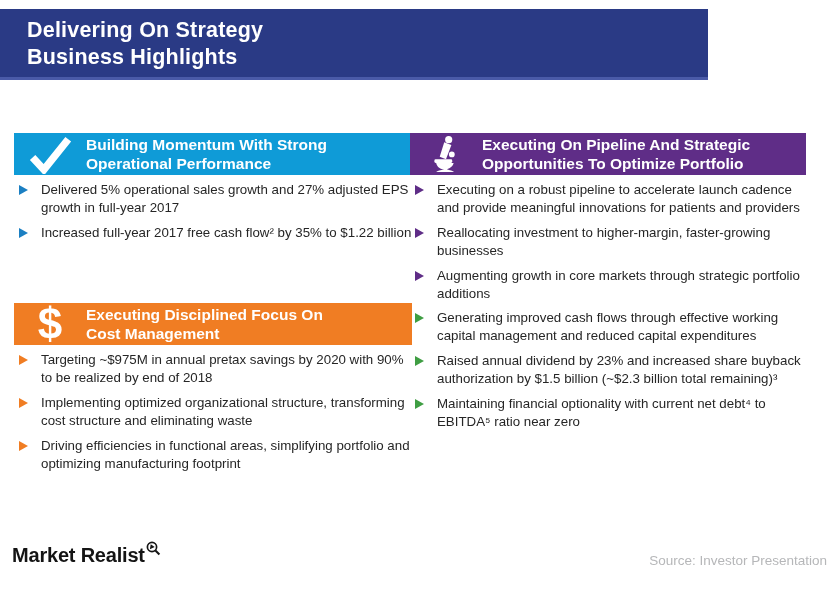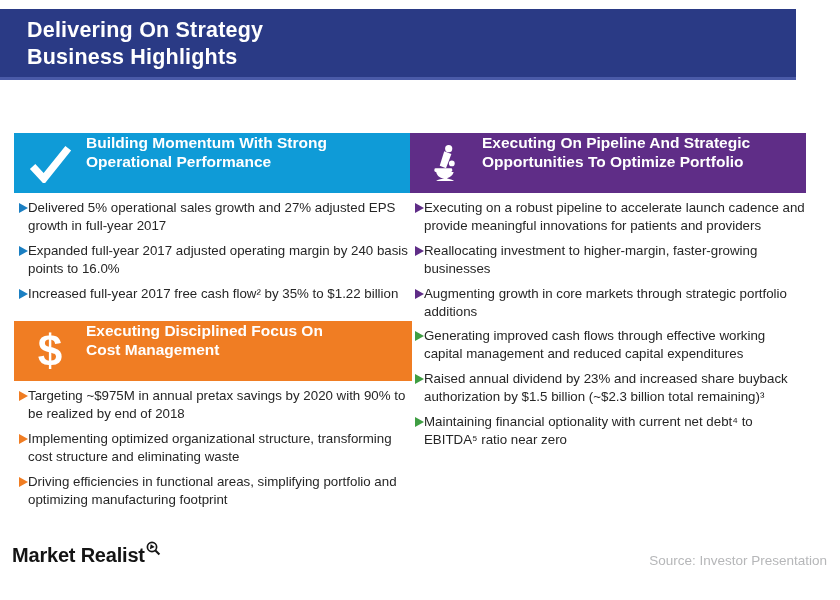--- a/index.html
+++ b/index.html
@@ -2,50 +2,50 @@
 <html><head>
 <meta charset="utf-8">
 <style>
   html,body{margin:0;padding:0;}
   body{
     width:840px;height:600px;position:relative;overflow:hidden;
     background:#ffffff;font-family:"Liberation Sans",sans-serif;
   }
   
   .header-band{
-    position:absolute;top:9px;left:0;width:796px;height:71px;
+    position:absolute;top:9px;left:0;width:708px;height:71px;
     background:#2A3A85;border-bottom:3px solid #4A5AA8;box-sizing:border-box;
   }
   .header-title{
     padding:8px 0 0 27px;color:#ffffff;font-weight:bold;
     font-size:21.5px;line-height:27px;letter-spacing:.2px;
   }
   .header-title span{display:block;}
   
   .col{position:absolute;top:133px;}
   .col-left{left:14px;width:398px;}
   .col-right{left:410px;width:396px;}
   
   .qhead{
-    height:60px;display:flex;color:#ffffff;
+    height:42px;display:flex;align-items:center;color:#ffffff;
   }
   .qicon{width:72px;flex:none;display:flex;justify-content:center;align-items:center;}
   .qtitle{font-size:15.5px;font-weight:bold;line-height:19px;padding-right:4px;}
   .qtitle span{display:block;}
   .dollar-glyph{font-size:44px;font-weight:bold;line-height:1;}
   
   .qlist{box-sizing:border-box;padding:6px 0 0 5px;}
   .qlist-fixed{height:128px;overflow:hidden;}
   .bullet{display:flex;align-items:flex-start;margin-bottom:7px;}
   .tri{
     flex:none;width:0;height:0;margin-top:3.5px;
     border-top:5.5px solid transparent;border-bottom:5.5px solid transparent;
     border-left:9.5px solid #333;
   }
-  .btxt{font-size:13.3px;line-height:18px;color:#262626;}
+  .btxt{margin-left:13px;font-size:13.3px;line-height:18px;color:#262626;}
   
   .logo{
     position:absolute;left:12px;top:541px;color:#141414;
     font-size:20px;font-weight:bold;letter-spacing:-.2px;
   }
   .logo svg{vertical-align:6px;margin-left:1px;}
   .source{
     position:absolute;right:13px;top:553px;
     font-size:13.5px;color:#b6b7b9;
   }
@@ -71,24 +71,20 @@
       </div>
       <div class="qtitle">
         <span>Building Momentum With Strong</span>
         <span>Operational Performance</span>
       </div>
     </div>
     <div class="qlist qlist-fixed">
       <div class="bullet">
         <span class="tri" style="border-left-color: rgb(27, 127, 194);"></span>
         <span class="btxt">Delivered 5% operational sales growth and 27% adjusted EPS growth in full-year 2017</span>
-      </div>
-      <div class="bullet">
-        <span class="tri" style="border-left-color: rgb(27, 127, 194);"></span>
-        <span class="btxt">Expanded full-year 2017 adjusted operating margin by 240 basis points to 16.0%</span>
       </div>
       <div class="bullet">
         <span class="tri" style="border-left-color: rgb(27, 127, 194);"></span>
         <span class="btxt">Increased full-year 2017 free cash flow² by 35% to $1.22 billion</span>
       </div>
     </div>
   </section>
 
   <section>
     <div class="qhead" style="background: rgb(240, 125, 35);">

